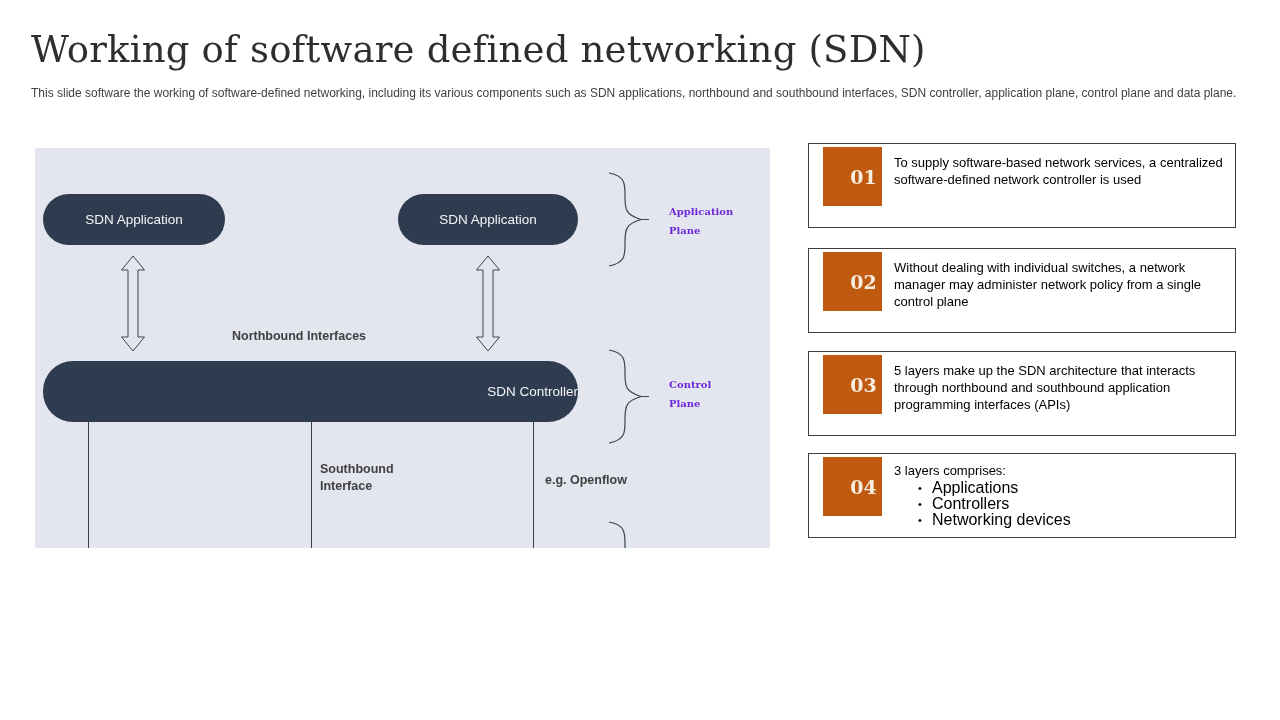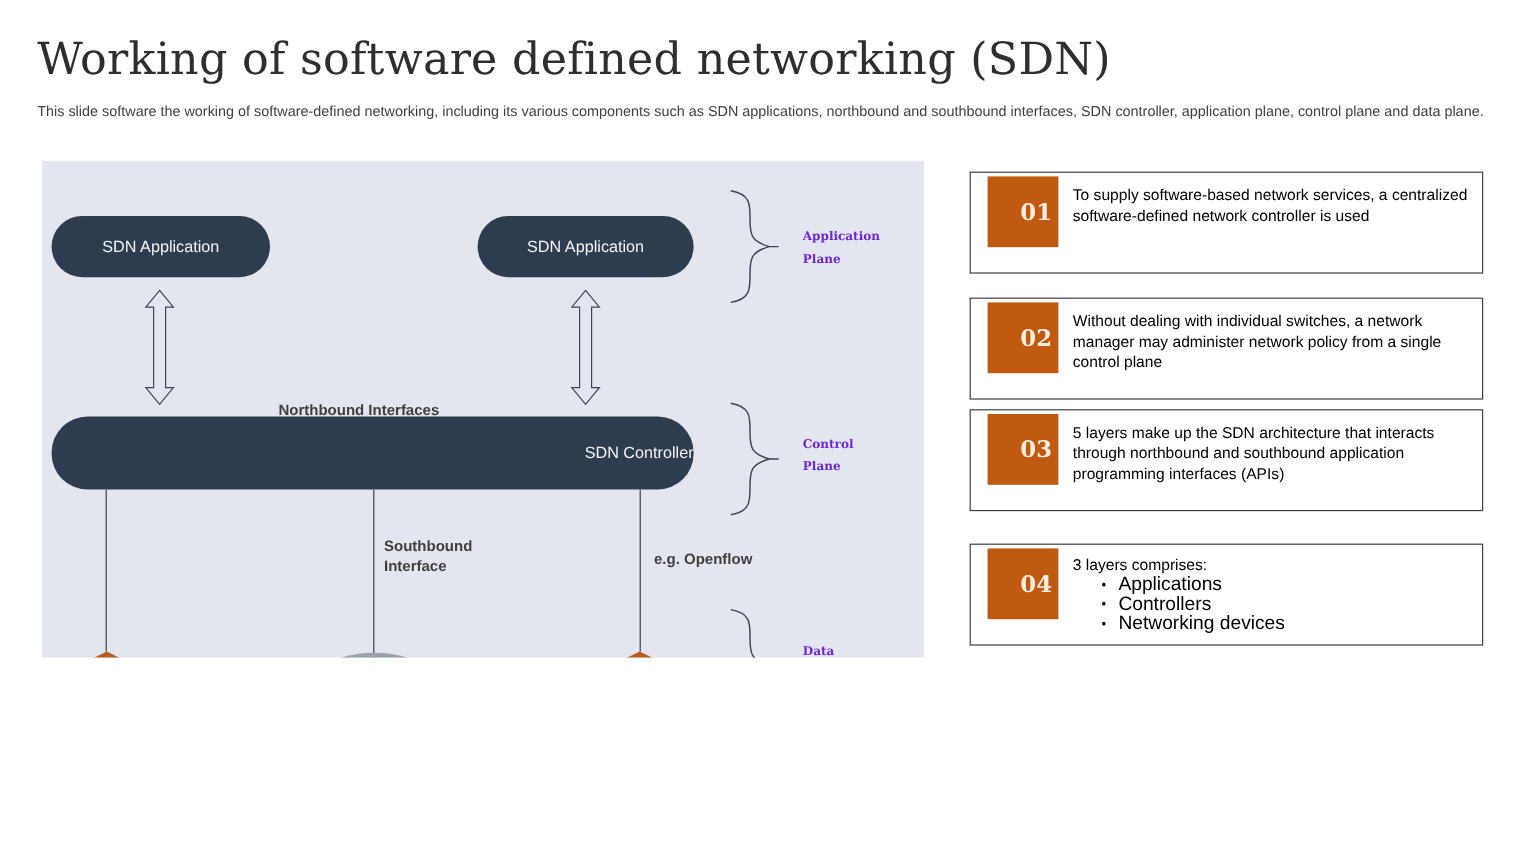--- a/index.html
+++ b/index.html
@@ -6,35 +6,35 @@
   html,body { width:1280px; height:720px; }
   body { font-family:"Liberation Sans", sans-serif; background:#ffffff; }
   .slide { position:relative; width:1280px; height:548px; background:#ffffff; overflow:hidden; }
 
   .title { position:absolute; left:31px; top:28px; width:1100px;
            font-family:"DejaVu Serif", serif; font-size:37px; font-weight:500;
            color:#2e2e2e; letter-spacing:0.2px; }
   .subtitle { position:absolute; left:31px; top:86px; width:1230px;
               font-size:12px; color:#404040; white-space:nowrap; }
 
-  .diagram { position:absolute; left:35px; top:134px; width:735px; height:490px;
+  .diagram { position:absolute; left:35px; top:148px; width:735px; height:490px;
              background:#e4e6ef; }
 
   .pill { position:absolute; background:#2f3b4e; color:#f2f4f8; font-size:13.5px;
           display:flex; align-items:center; justify-content:center; border-radius:30px; }
   .pill-app1 { left:8px;  top:46px; width:182px; height:51px; }
   .pill-app2 { left:363px; top:46px; width:180px; height:51px; }
   .pill-ctrl { left:8px;  top:213px; width:535px; height:61px;justify-content:flex-end; }
 
   .dbl-arrow { position:absolute; top:107px; width:26px; height:97px; }
   .dbl-arrow.a1 { left:85px; }
   .dbl-arrow.a2 { left:440px; }
 
   .diag-label { position:absolute; font-size:12.5px; font-weight:bold; color:#3f3f3f; line-height:17px; }
-  .lbl-north { left:197px; top:180px;margin-top:20px; }
+  .lbl-north { left:197px; top:180px; }
   .lbl-south { left:285px; top:313px; }
   .lbl-flow  { left:510px; top:324px; }
 
   .vline { position:absolute; width:1px; background:#3a4150; top:274px; }
   .vline.v1 { left:53px;  height:135px; }
   .vline.v2 { left:276px; height:144px; }
   .vline.v3 { left:498px; height:135px; }
 
   .device { position:absolute; }
   .dev-sw1 { left:14px;  top:406px; }
@@ -46,21 +46,21 @@
   .brace.b2 { top:200px; }
   .brace.b3 { top:372px; }
 
   .plane-label { position:absolute; left:634px; font-family:"DejaVu Serif", serif;
                  font-weight:bold; font-size:10px; color:#6d28d9; line-height:19px; }
   .pl1 { top:54px; } .pl2 { top:227px; } .pl3 { top:400px; }
 
   .points { position:absolute; left:808px; top:143px; width:428px; }
   .point-box { position:absolute; left:0; width:428px; height:85px;
                border:1px solid #404040; background:#ffffff; }
-  .pb0 { top:0; } .pb1 { top:105px; } .pb2 { top:198px; } .pb3 { top:310px; } .pb4 { top:406px; }
+  .pb0 { top:0; } .pb1 { top:105px; } .pb2 { top:208px; } .pb3 { top:310px; } .pb4 { top:406px; }
   .num-square { position:absolute; left:14px; top:3px; width:59px; height:59px;
                 background:#c05a11; color:#f5eedf; font-family:"DejaVu Serif", serif;
                 font-weight:bold; font-size:19px; display:flex; align-items:center; justify-content:center;padding-left:22px; }
   .point-text { position:absolute; left:85px; top:10px; width:340px;
                 font-size:13px; line-height:17px; color:#000000; }
   .point-text.tight { top:8px; }
   .point-bullets { list-style:none; margin-top:1px; font-size:16px; line-height:16px; }
   .point-bullets li { padding-left:38px; position:relative; }
   .point-bullets li::before { content:"•"; position:absolute; left:24px; font-size:11px; }
 

